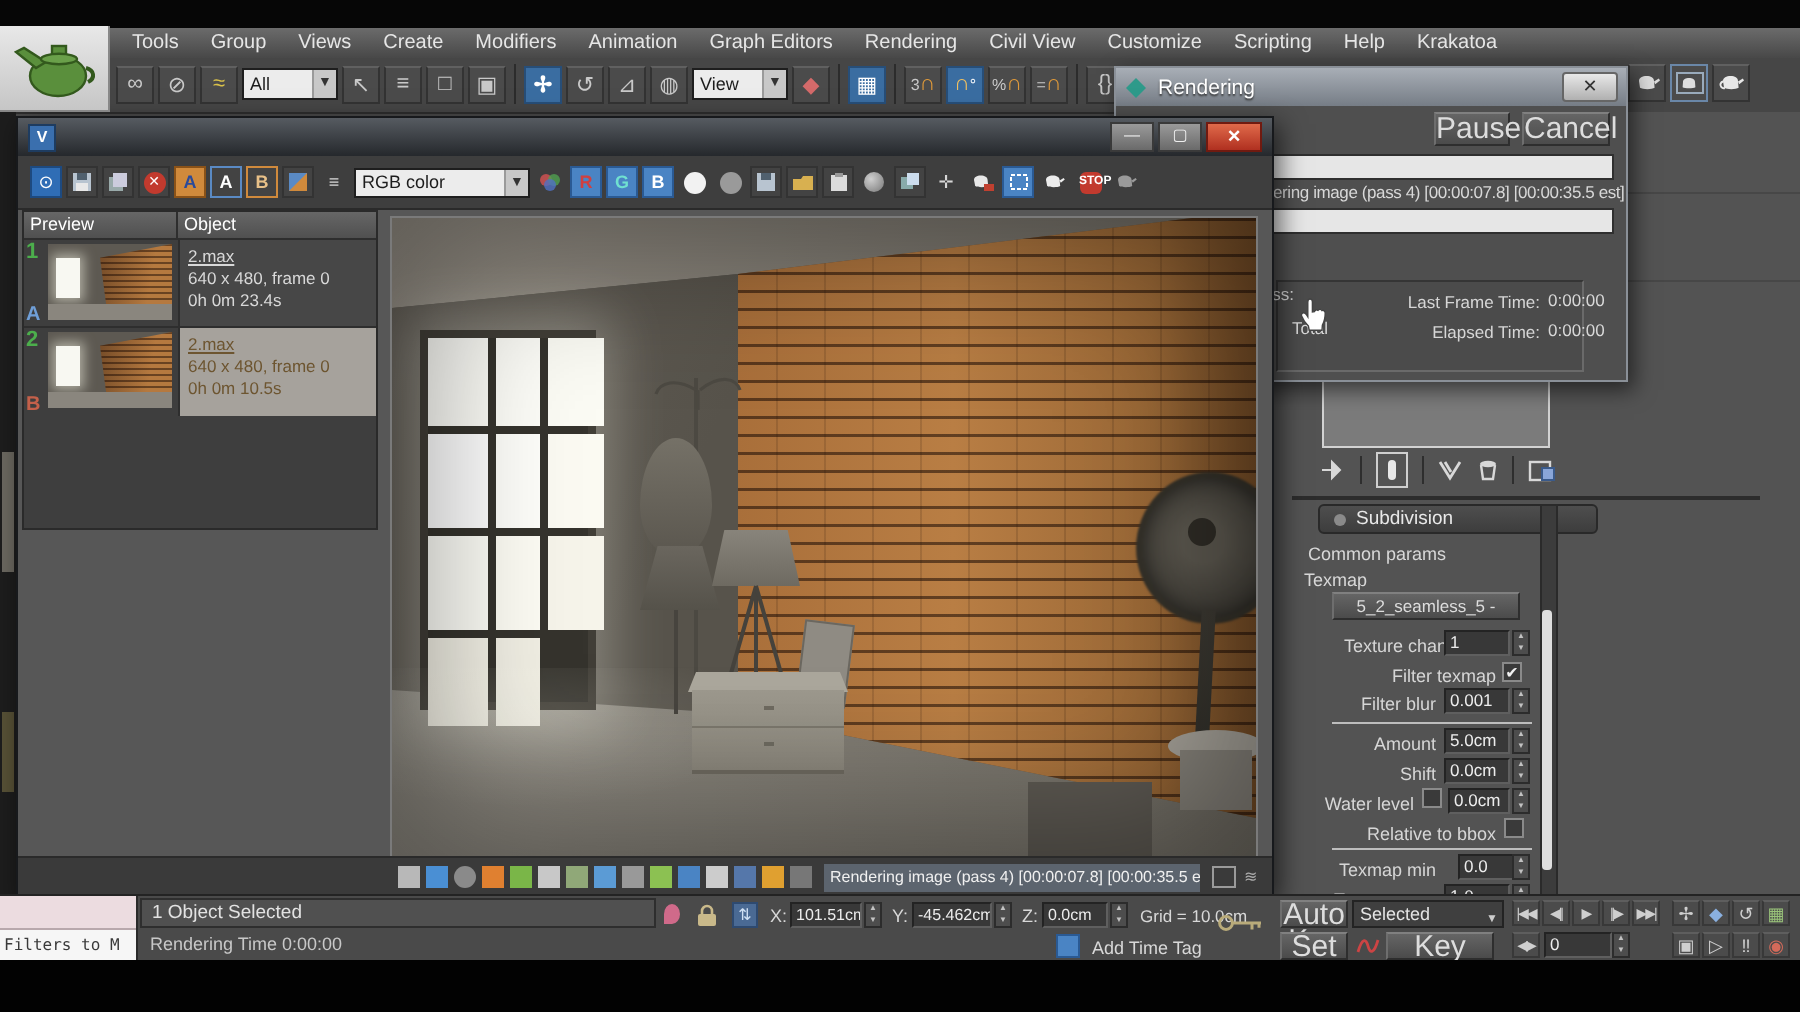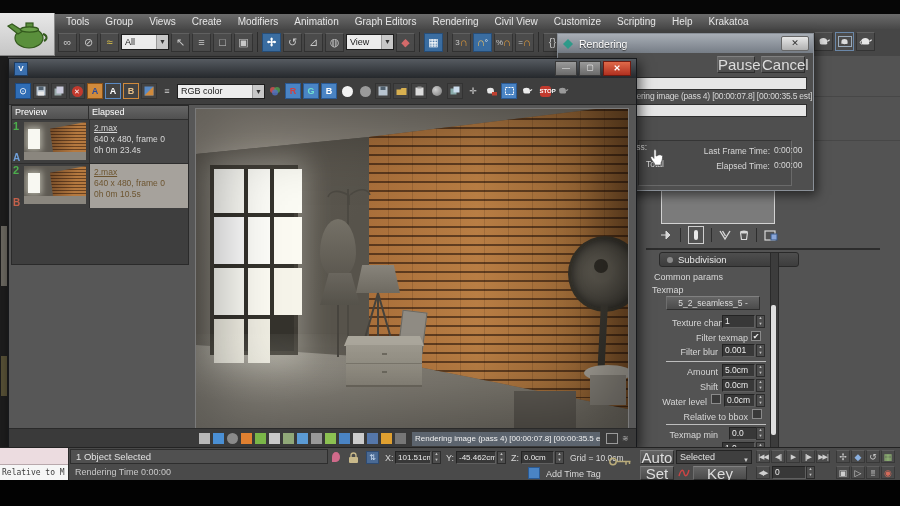--- a/index.html
+++ b/index.html
@@ -382,21 +382,21 @@
       <div class="vicon" style="background:none;border:none;">
           <svg width="13" height="10" viewBox="0 0 13 10">
             <path d="M2 4c0-1.4 1.5-2.2 3.4-2.2S8.8 2.6 8.8 4l.3 3c-1.1.8-5.3.8-6.5 0L2 4zM8.8 4.3l2-1.3.6.8-2 1.6" fill="#9a9a9a"></path>
           </svg>
         </div>
     </div>
 
     <div class="f" style="left:2px;top:46px;width:176px;height:158px;background:#3e3e3e;border:1px solid #2a2a2a;">
       <div style="display:flex;height:13px;">
         <div style="width:77px;background:linear-gradient(#666,#505050);border-right:1px solid #2e2e2e;color:#fff;font-size:9px;padding:1px 0 0 3px;box-sizing:border-box;">Preview</div>
-        <div style="flex:1;background:linear-gradient(#666,#505050);color:#fff;font-size:9px;padding:1px 0 0 3px;box-sizing:border-box;">Elapsed</div>
+        <div style="flex:1;background:linear-gradient(#666,#505050);color:#fff;font-size:9px;padding:1px 0 0 3px;box-sizing:border-box;">Object</div>
       </div>
 
       <div style="display:flex;height:43px;border-top:1px solid #2e2e2e;">
         <div style="width:77px;position:relative;background:#3e3e3e;border-right:1px solid #2e2e2e;">
           <span style="position:absolute;left:1px;top:0;color:#4cae4c;font-weight:bold;font-size:11px;">1</span>
           <span style="position:absolute;left:1px;bottom:0;color:#6f9fd8;font-weight:bold;font-size:10px;">A</span>
           <div style="position:absolute;left:12px;top:2px;width:62px;height:38px;background:#5d5952;overflow:hidden;">
             <div style="position:absolute;left:4px;top:7px;width:12px;height:20px;background:#f8f8f2;box-shadow:0 0 6px 2px rgba(255,255,240,.5);"></div>
             <div style="position:absolute;left:22px;top:0;width:40px;height:38px;background:repeating-linear-gradient(to bottom,rgba(30,12,4,.5) 0 1px,transparent 1px 3px),linear-gradient(100deg,#6a4424,#b5793f 70%);clip-path:polygon(10% 18%,100% 0,100% 100%,18% 82%);"></div>
             <div style="position:absolute;left:0;bottom:0;width:100%;height:8px;background:#8a867e;"></div>
@@ -511,21 +511,21 @@
       <div style="margin-left:6px;width:188px;height:14px;background:#5c646e;color:#f0f0f0;font-size:8px;line-height:14px;padding:0 3px;white-space:nowrap;overflow:hidden;box-sizing:border-box;">Rendering image (pass 4) [00:00:07.8] [00:00:35.5 est]</div>
       <div style="margin-left:6px;width:12px;height:11px;border:1px solid #9a9a9a;box-sizing:border-box;"></div>
       <div style="margin-left:4px;color:#aaa;font-size:8px;">≋</div>
     </div>
   </div>
 
   <div class="f" style="left:0;top:447px;width:900px;height:33px;background:#4a4a4a;border-top:1px solid #232323;">
 
     <div class="f" style="left:0;top:0;width:68px;height:33px;border-right:1px solid #2a2a2a;">
       <div style="height:16px;background:#ecdce0;border-bottom:1px solid #b8a8ac;"></div>
-      <div style="height:16px;background:#f6f6f6;font-family:'DejaVu Sans Mono',monospace;font-size:8px;color:#3a3a3a;line-height:16px;padding-left:2px;white-space:nowrap;overflow:hidden;">Relative to M</div>
+      <div style="height:16px;background:#f6f6f6;font-family:'DejaVu Sans Mono',monospace;font-size:8px;color:#3a3a3a;line-height:16px;padding-left:2px;white-space:nowrap;overflow:hidden;">Filters to M</div>
     </div>
 
     <div class="f" style="left:70px;top:1px;width:258px;height:15px;background:#505050;border:1px solid #2e2e2e;color:#e2e2e2;font-size:9.5px;line-height:14px;padding-left:5px;box-sizing:border-box;">1 Object Selected</div>
     <div class="f" style="left:70px;top:17px;width:258px;height:15px;color:#c8c8c8;font-size:9px;line-height:14px;padding-left:5px;box-sizing:border-box;">Rendering Time  0:00:00</div>
 
     <div class="f" style="left:332px;top:4px;">
         <span style="display:block;width:8px;height:10px;background:#d06a8a;border-radius:50% 50% 50% 0;"></span>
       </div>
     <svg class="f" style="left:348px;top:4px;" width="12" height="12">
         <rect x="1" y="5" width="9" height="6" rx="1" fill="#c9b98a"></rect>

